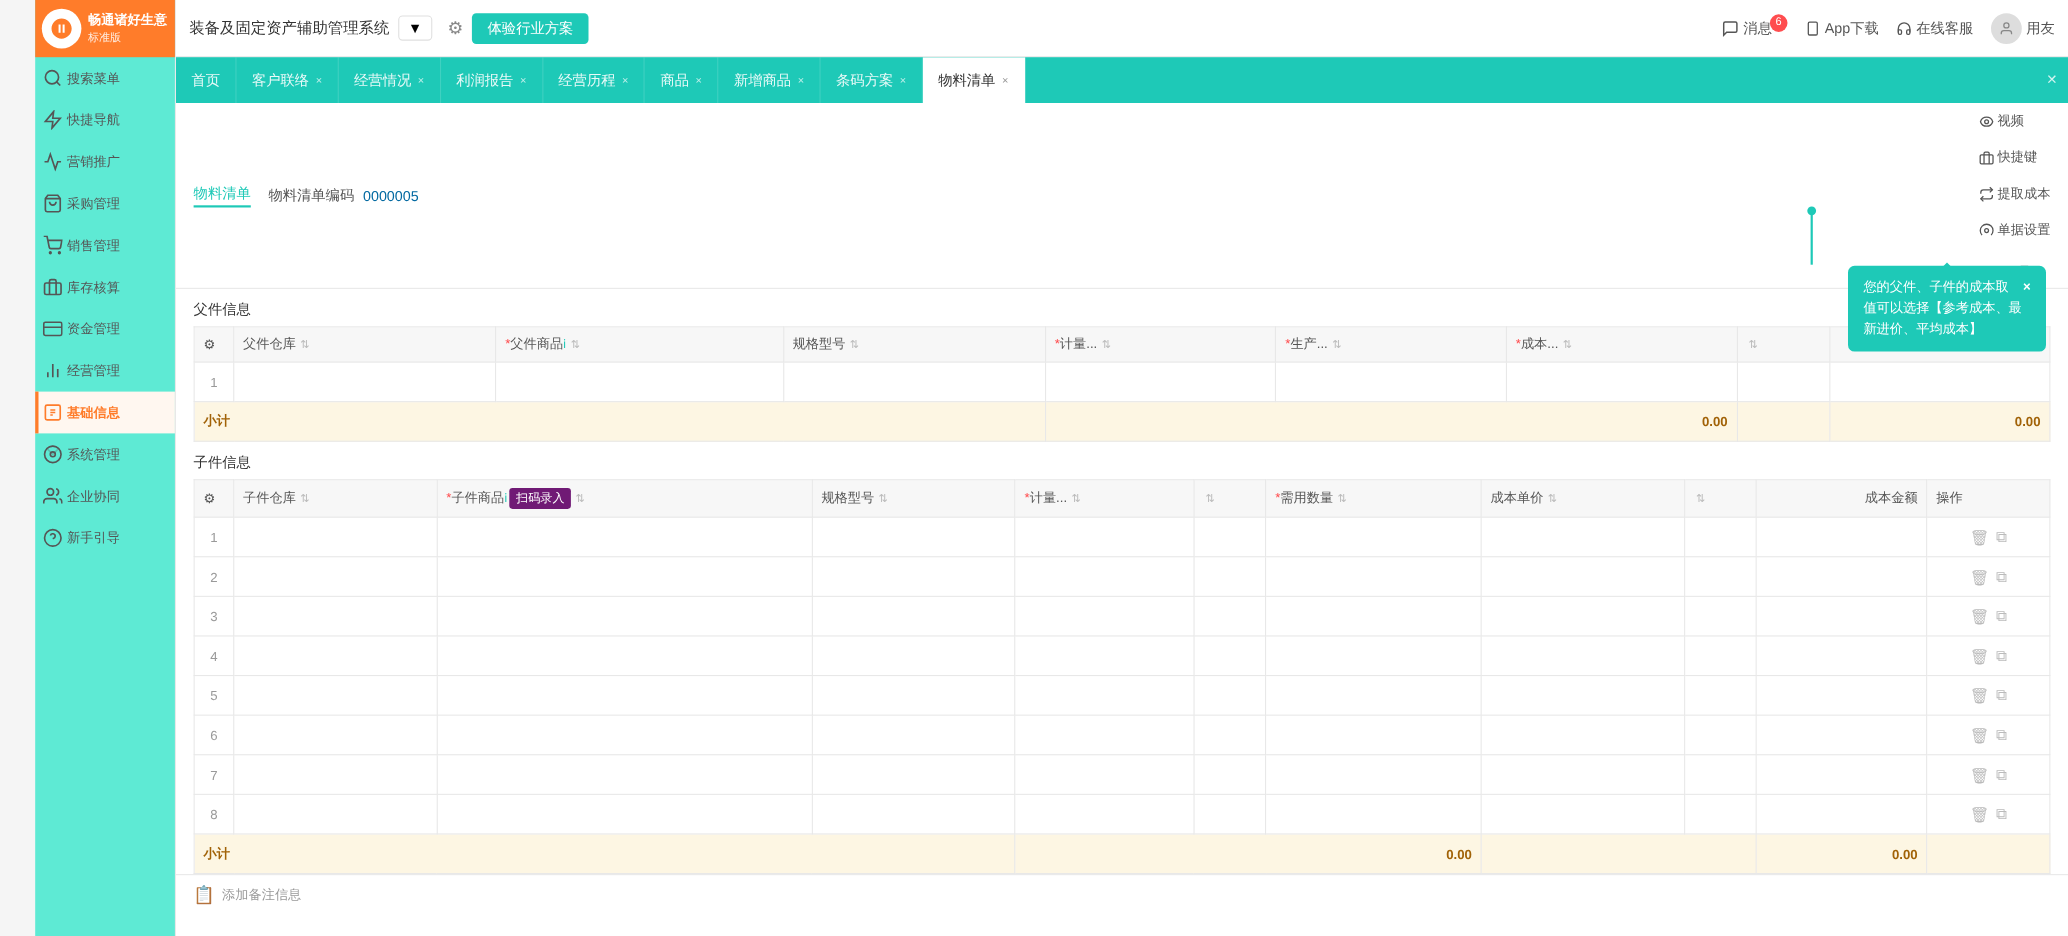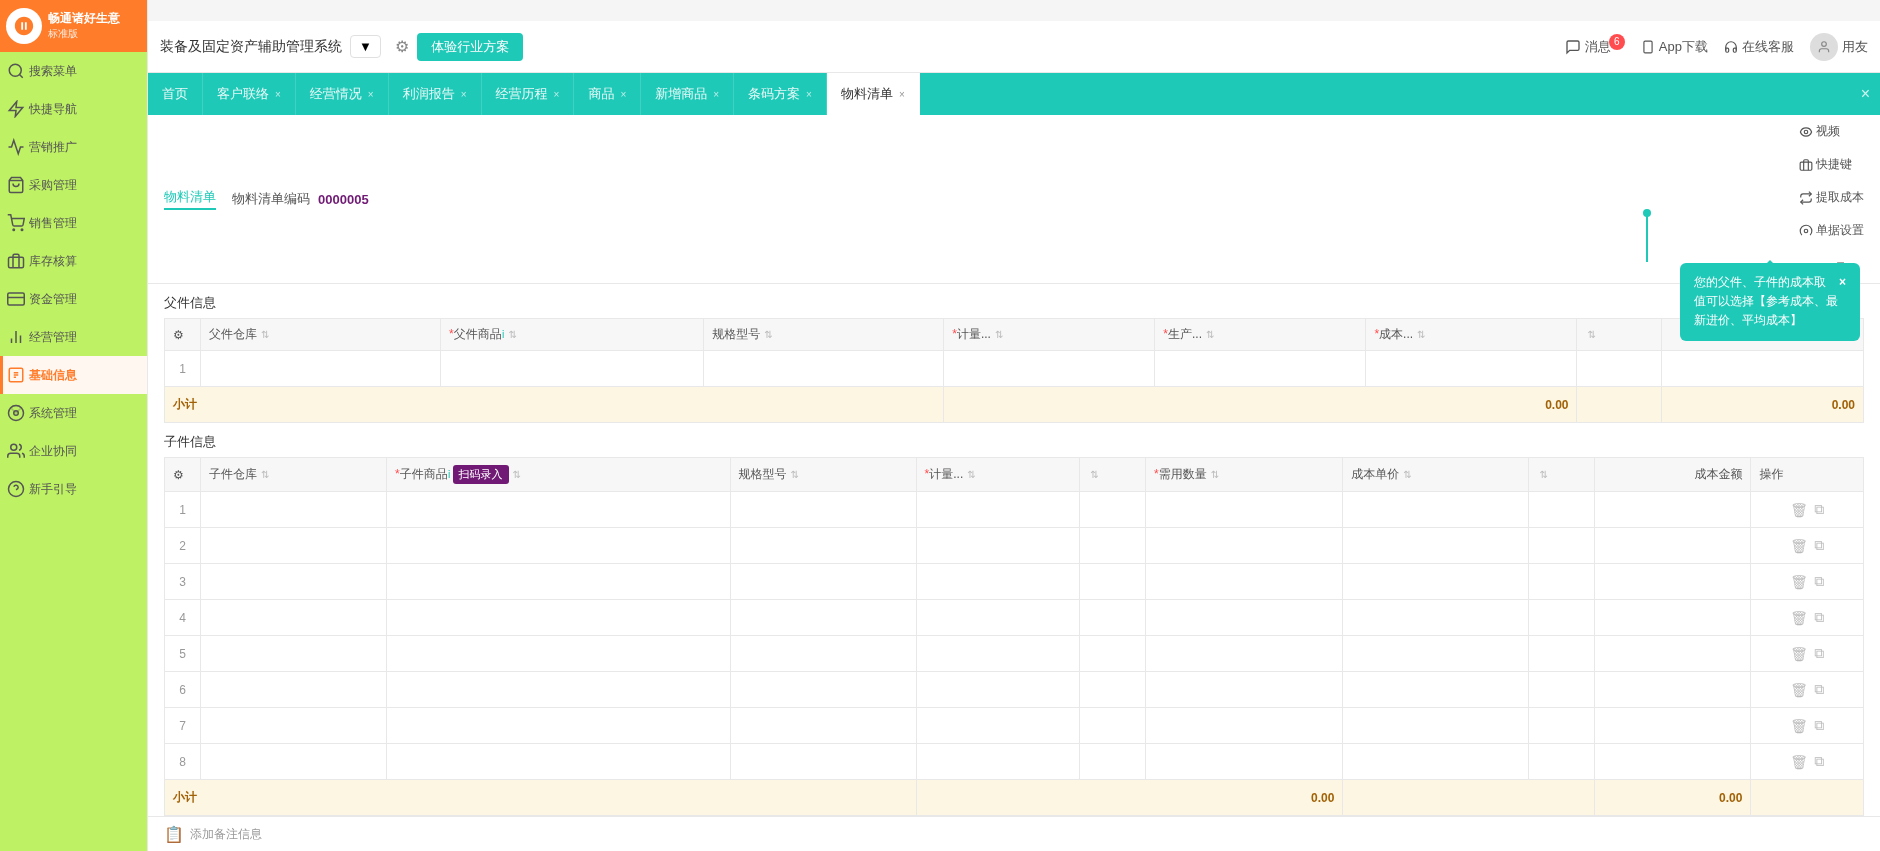--- a/index.html
+++ b/index.html
@@ -1,30 +1,30 @@
 <!DOCTYPE html>
 <html><head>
   <meta charset="utf-8">
   <style>
     * { box-sizing: border-box; margin: 0; padding: 0; }
     body { font-family: 'Microsoft YaHei', Arial, sans-serif; font-size: 13px; background: #f5f5f5; display: flex; height: 851px; overflow: hidden; }
 
     
-    .sidebar { width: 148px; background: #bef264; border-right: 1px solid #e8e8e8; display: flex; flex-direction: column; flex-shrink: 0; }
+    .sidebar { width: 128px; background: #5eead4; border-right: 1px solid #e8e8e8; display: flex; flex-direction: column; flex-shrink: 0; margin-left: 32px; }
     .sidebar-logo { background: #ff7c2a; color: #fff; padding: 8px 6px; display: flex; align-items: center; gap: 6px; min-height: 52px; }
     .sidebar-logo-icon { width: 36px; height: 36px; background: #fff; border-radius: 50%; display: flex; align-items: center; justify-content: center; flex-shrink: 0; }
     .sidebar-logo-icon svg { width: 22px; height: 22px; }
     .sidebar-logo-text { font-size: 12px; font-weight: bold; line-height: 1.3; }
     .sidebar-logo-sub { font-size: 10px; color: rgba(255,255,255,0.85); }
     .sidebar-item { display: flex; flex-direction: row; align-items: center; padding: 10px 4px; cursor: pointer; color: #555; font-size: 12px; gap: 4px; border-left: 3px solid transparent; }
     .sidebar-item.active { color: #ff7c2a; background: #fff7f0; border-left: 3px solid #ff7c2a; font-weight: bold; }
     .sidebar-item svg { width: 18px; height: 18px; }
 
     
-    .main { flex: 1; display: flex; flex-direction: column; overflow: hidden; margin-top: 21px; }
+    .main { flex: 1; display: flex; flex-direction: column; overflow: hidden; }
 
     
     .topbar { background: #fff; border-bottom: 1px solid #e8e8e8; display: flex; align-items: center; justify-content: space-between; padding: 0 12px; height: 52px; flex-shrink: 0; }
     .topbar-left { display: flex; align-items: center; gap: 8px; }
     .topbar-title { font-size: 14px; color: #333; font-weight: 500; }
     .topbar-select { display: flex; align-items: center; gap: 4px; border: 1px solid #e0e0e0; border-radius: 4px; padding: 3px 8px; cursor: pointer; font-size: 13px; }
     .topbar-try-btn { background: #1ec9b7; color: #fff; border: none; border-radius: 4px; padding: 5px 14px; cursor: pointer; font-size: 13px; }
     .topbar-gear { color: #888; cursor: pointer; font-size: 16px; margin-left: 6px; }
     .topbar-right { display: flex; align-items: center; gap: 16px; color: #555; font-size: 13px; }
     .topbar-right-item { display: flex; align-items: center; gap: 4px; cursor: pointer; }
@@ -42,21 +42,21 @@
 
     
     .content { flex: 1; overflow-y: auto; background: #f0f2f5; padding: 0; }
     .content-inner { background: #fff; margin: 0; padding: 0 0 20px 0; min-height: 100%; }
 
     
     .breadcrumb-bar { display: flex; align-items: center; padding: 8px 16px; border-bottom: 1px solid #e8e8e8; gap: 8px; background: #fff; }
     .breadcrumb-item { font-size: 13px; color: #555; cursor: pointer; }
     .breadcrumb-item.active { color: #1ec9b7; border-bottom: 2px solid #1ec9b7; padding-bottom: 2px; }
     .breadcrumb-sep { color: #bbb; }
-    .breadcrumb-code { color: #701a75; font-weight: 700; }
+    .breadcrumb-code { color: #0369a1; font-weight: 400; }
 
     
     .toolbar-right { display: flex; gap: 16px; margin-left: auto; font-size: 12px; color: #555; flex-direction: column; }
     .toolbar-right-item { display: flex; align-items: center; gap: 3px; cursor: pointer; }
     .toolbar-right-item svg { width: 14px; height: 14px; }
 
     
     .section-title { font-size: 13px; font-weight: normal; color: #333; padding: 10px 16px 6px; }
 
     

